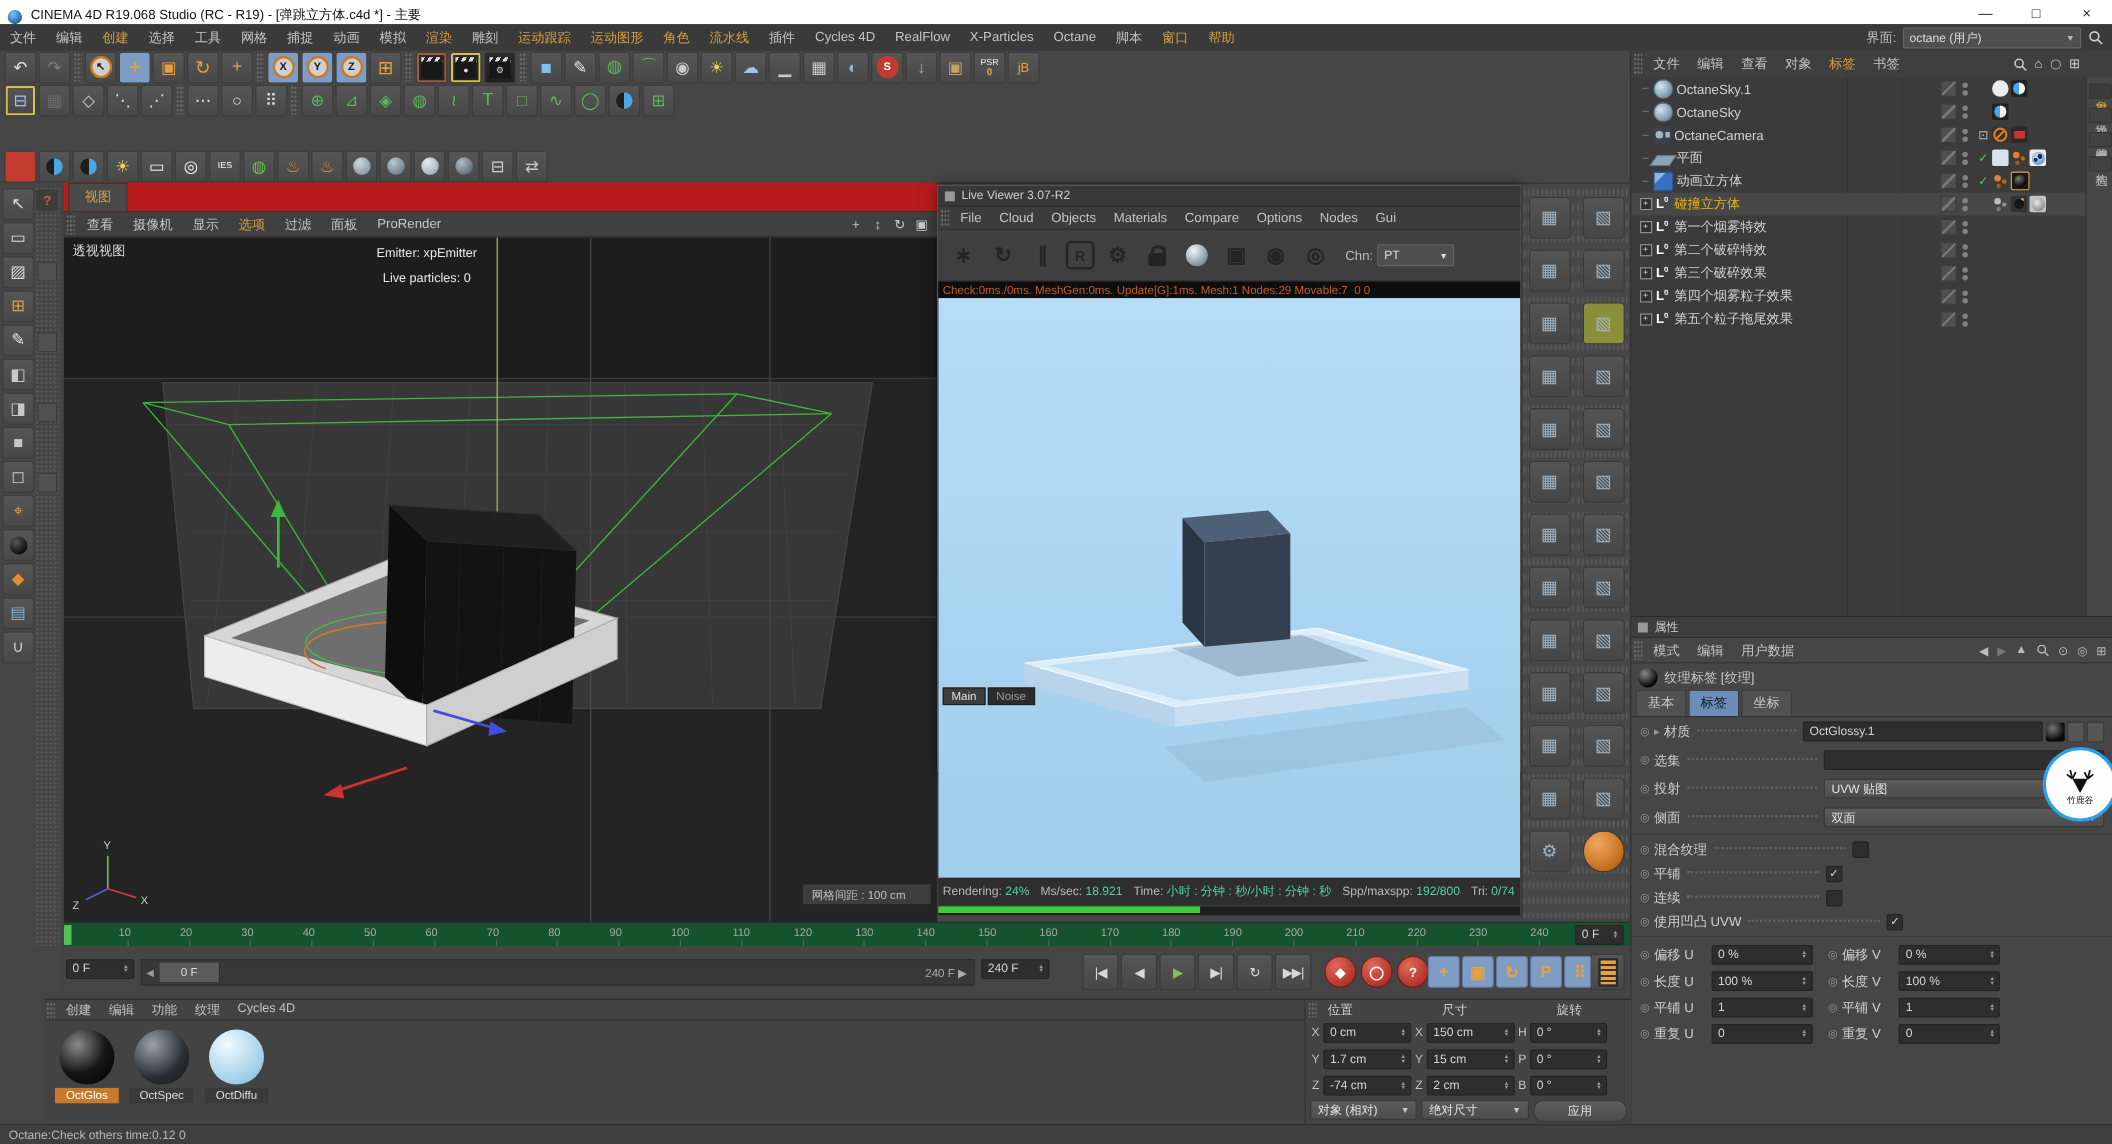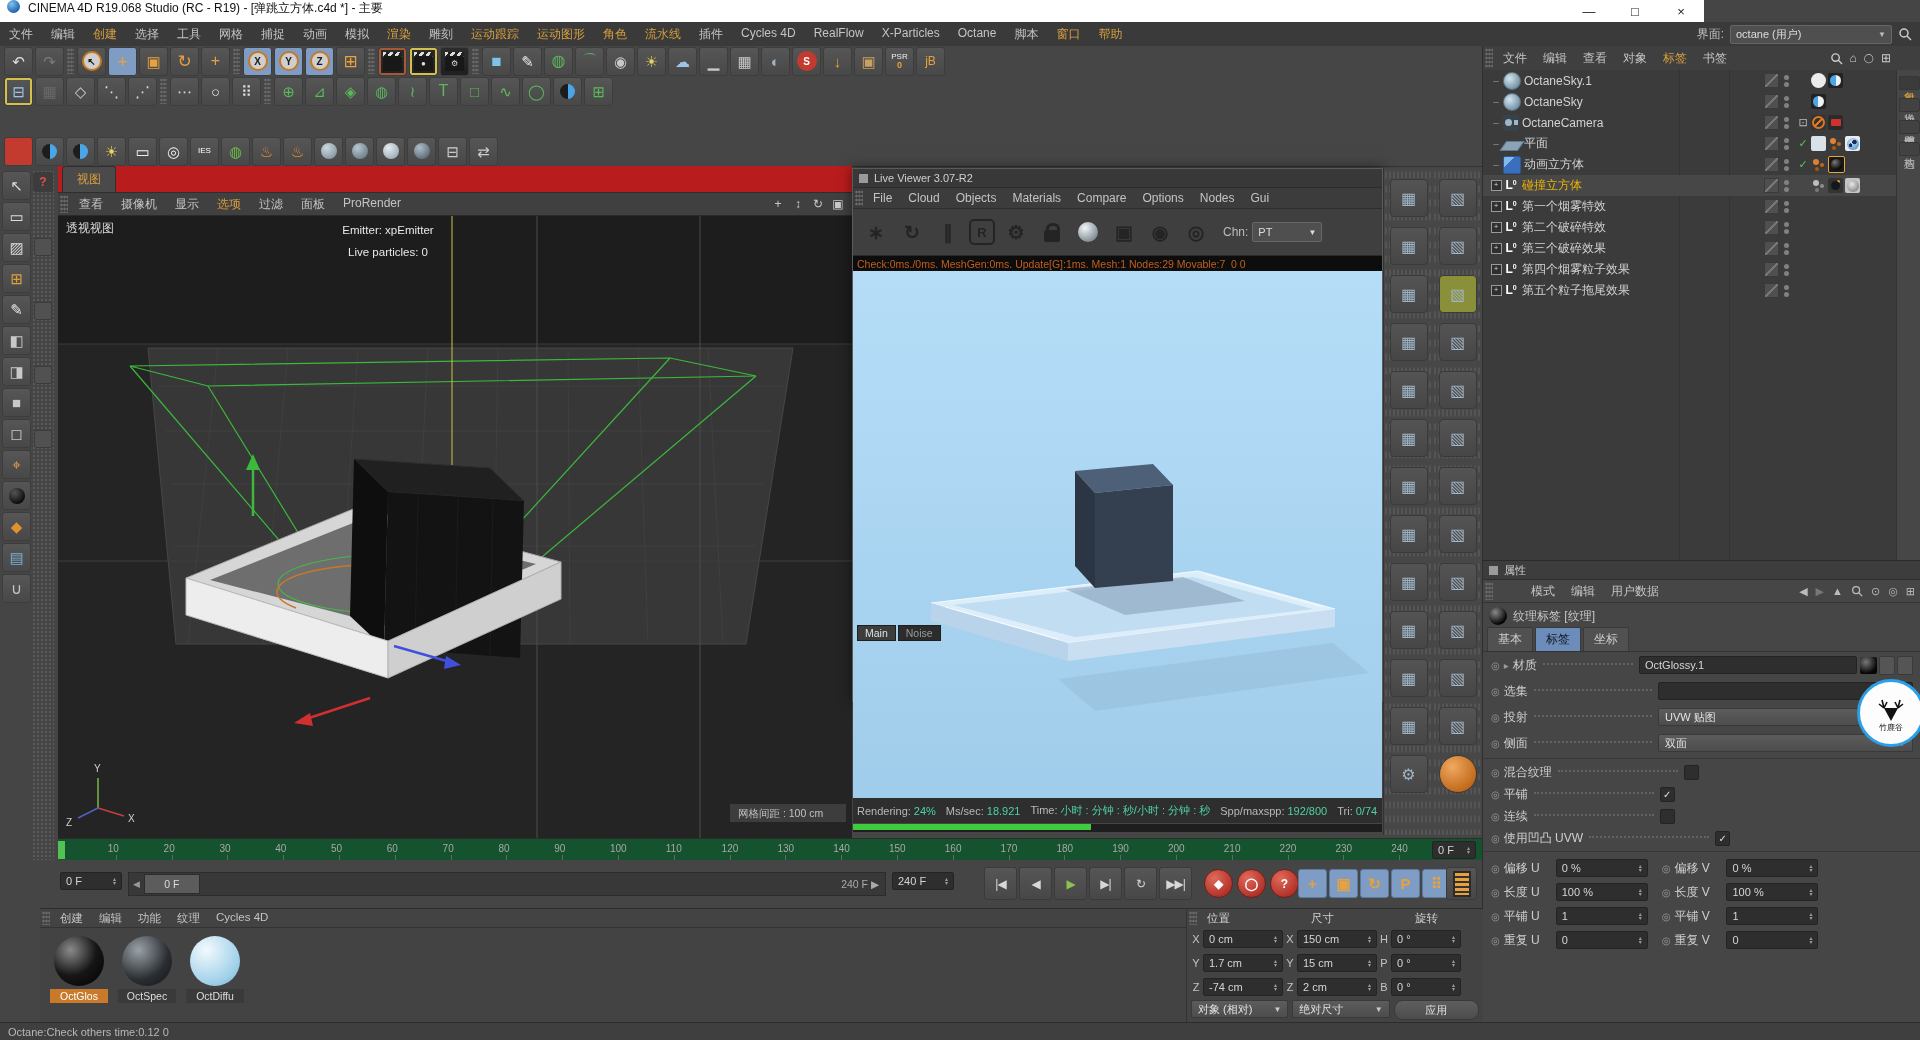--- a/index.html
+++ b/index.html
@@ -1,20 +1,20 @@
 <!DOCTYPE html>
 <html><head>
 <meta charset="utf-8">
 <style>
   html,body{margin:0;padding:0;background:#222;}
   #app{position:relative;width:1920px;height:1040px;overflow:hidden;background:#454545;
        font-family:"Liberation Sans",sans-serif;color:#c8c8c8;font-size:12px;}
   .abs{position:absolute;}
   
-  .titlebar{left:0;top:0;width:1704px;height:22px;background:#fff;color:#111;display:flex;align-items:flex-start;}
+  .titlebar{left:0;top:0;width:1920px;height:22px;background:#fff;color:#111;display:flex;align-items:flex-end;}
   .appicon{width:13px;height:13px;border-radius:50%;margin:0 8px 0 7px;
            background:radial-gradient(circle at 35% 30%,#7fc3f2,#1c5fa8 75%);}
   .wtitle{font-size:12px;}
   .wbtns{margin-left:auto;display:flex;height:100%;}
   .wbtn{width:46px;height:100%;display:flex;align-items:center;justify-content:center;font-size:13px;color:#222;}
   .menubar{left:0;top:22px;width:1920px;height:24px;background:#3a3a3a;display:flex;align-items:center;border-bottom:1px solid #2d2d2d;}
   .mi{padding:0 9px;font-size:12px;color:#c4c4c4;}
   .mi.accent{color:#d79f3e;}
   .ifc{margin-left:auto;display:flex;align-items:center;gap:6px;padding-right:8px;}
   .ifc-label{color:#bdbdbd;}
@@ -134,21 +134,21 @@
   .tag-bomb{background:#333;}.tag-bomb::after{width:9px;height:9px;border-radius:50%;background:#14181c;box-shadow:3px -4px 0 -3px #f0a030;}
   .tag-noiseball{background:#c4c4c4;}.tag-noiseball::after{width:12px;height:12px;border-radius:50%;background:radial-gradient(circle at 40% 35%,#e8e8e8,#8a8a8a 75%);}
   .om-side{position:absolute;right:0;top:24px;width:24px;bottom:0;background:#474747;border-left:1px solid #333;
       display:flex;flex-direction:column;align-items:center;gap:8px;padding-top:6px;}
   .om-sidetab{writing-mode:vertical-rl;font-size:11px;color:#b5b5b5;padding:6px 2px;background:#424242;border:1px solid #363636;border-radius:0 3px 3px 0;}
   .om-sidetab.active{color:#d79f3e;background:#3b3b3b;}
   .om-vline{position:absolute;top:0;bottom:0;width:1px;background:#333;}
   
   .attr{left:1482px;top:560px;width:438px;height:462px;background:#464646;border-left:1px solid #2e2e2e;border-top:1px solid #2a2a2a;}
   .attr-head{height:18px;background:#3d3d3d;display:flex;align-items:center;gap:6px;padding-left:6px;font-size:11px;color:#cfcfcf;border-bottom:1px solid #2e2e2e;}
-  .attr-menu{height:22px;display:flex;align-items:center;border-bottom:1px solid #333;gap:28px;}
+  .attr-menu{height:22px;display:flex;align-items:center;border-bottom:1px solid #333;}
   .attr-mi{padding:0 8px;color:#c4c4c4;}
   .attr-micons{margin-left:auto;display:flex;gap:8px;padding-right:6px;color:#bbb;font-size:11px;align-items:center;}
   .attr-obj{height:26px;display:flex;align-items:center;gap:6px;padding-left:6px;}
   .attr-ball{width:18px;height:18px;border-radius:50%;background:radial-gradient(circle at 35% 30%,#888,#050505 70%);}
   .attr-tabs{height:22px;display:flex;align-items:flex-end;padding-left:4px;gap:2px;border-bottom:1px solid #333;}
   .attr-tab{padding:3px 10px;background:#515151;border:1px solid #393939;border-bottom:none;border-radius:2px 2px 0 0;color:#ccc;}
   .attr-tab.active{background:#6c8cba;color:#101820;}
   .attr-section{height:18px;background:#3e3e3e;display:flex;align-items:center;padding-left:8px;color:#d5d5d5;border-bottom:1px solid #353535;font-weight:bold;font-size:11.5px;}
   .arow{height:26px;display:flex;align-items:center;padding:0 8px;}
   .arow .pre{color:#9a9a9a;font-size:10px;margin-right:4px;}

